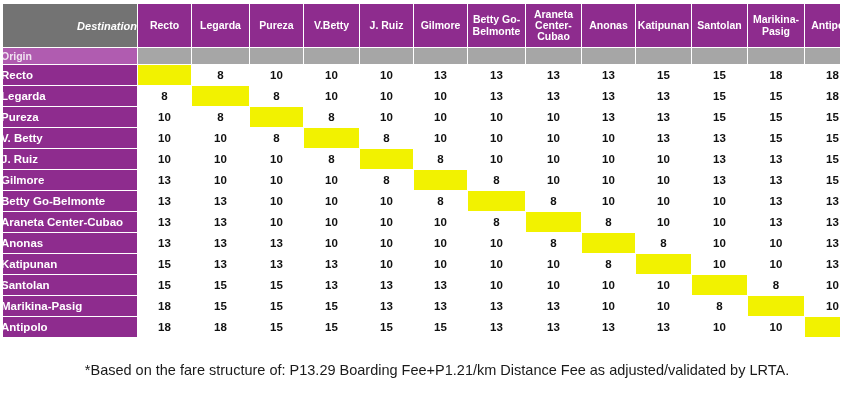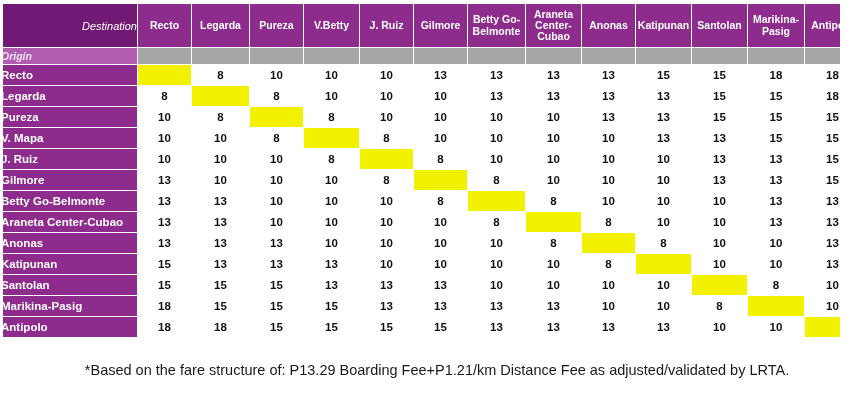--- a/index.html
+++ b/index.html
@@ -26,46 +26,45 @@
     width: 840px;
   }
   table.fare td, table.fare th {
     border: 1px solid #ffffff;
     padding: 0;
     margin: 0;
     box-sizing: border-box;
   }
   
   .hdr-corner {
-    background: #701a75;
+    background: #737373;
     color: #ffffff;
     text-align: right;
     font-style: italic;
-    font-weight: normal;
+    font-weight: bold;
     font-size: 11px;
     padding-right: 8px;
     height: 44px;
     vertical-align: middle;
   }
   .hdr-dest {
     background: #8e2c8e;
     color: #ffffff;
     text-align: center;
     font-weight: bold;
     font-size: 10.5px;
     height: 44px;
     vertical-align: middle;
     line-height: 1.05;
     padding: 1px 1px;
   }
   
   .origin-label {
     background: #b05cb0;
     color: #f0e2f0;
-    font-style: italic;
     font-size: 10.5px;
     font-weight: bold;
     height: 17px;
     padding-left: 4px;
     vertical-align: middle;
   }
   .origin-grey {
     background: #a6a6a6;
     height: 17px;
   }
@@ -214,21 +213,21 @@
           <td class="val">10</td>
           <td class="val">10</td>
           <td class="val">10</td>
           <td class="val">13</td>
           <td class="val">13</td>
           <td class="val">15</td>
           <td class="val">15</td>
           <td class="val">15</td>
         </tr>
         <tr>
-          <td class="rowlabel">V. Mapa</td>
+          <td class="rowlabel">V. Betty</td>
           <td class="val">10</td>
           <td class="val">10</td>
           <td class="val">8</td>
           <td class="diag"></td>
           <td class="val">8</td>
           <td class="val">10</td>
           <td class="val">10</td>
           <td class="val">10</td>
           <td class="val">10</td>
           <td class="val">13</td>

